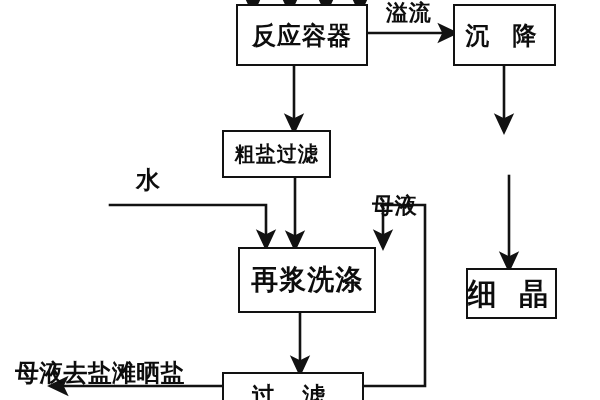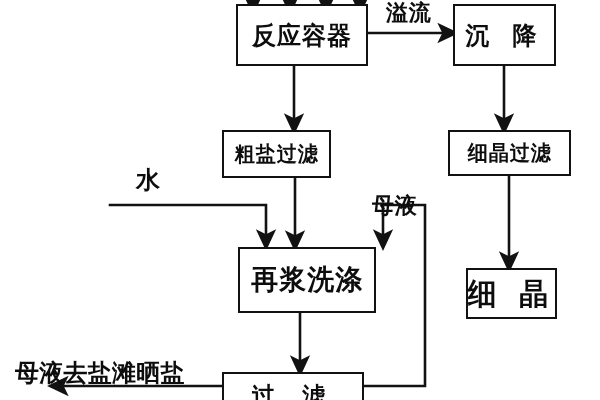--- a/index.html
+++ b/index.html
@@ -108,23 +108,20 @@
   </div>
 
   <div class="node n-coarse">
     <span class="node-label">粗盐过滤</span>
   </div>
 
   <div class="node n-settle">
     <span class="node-label">沉 降</span>
   </div>
 
-  <div class="node n-fine-filt">
-    <span class="node-label">细晶过滤</span>
-  </div>
 
   <div class="node n-repulp">
     <span class="node-label">再浆洗涤</span>
   </div>
 
   <div class="node n-finecry">
     <span class="node-label">细 晶</span>
   </div>
 
   <div class="node n-filter">

